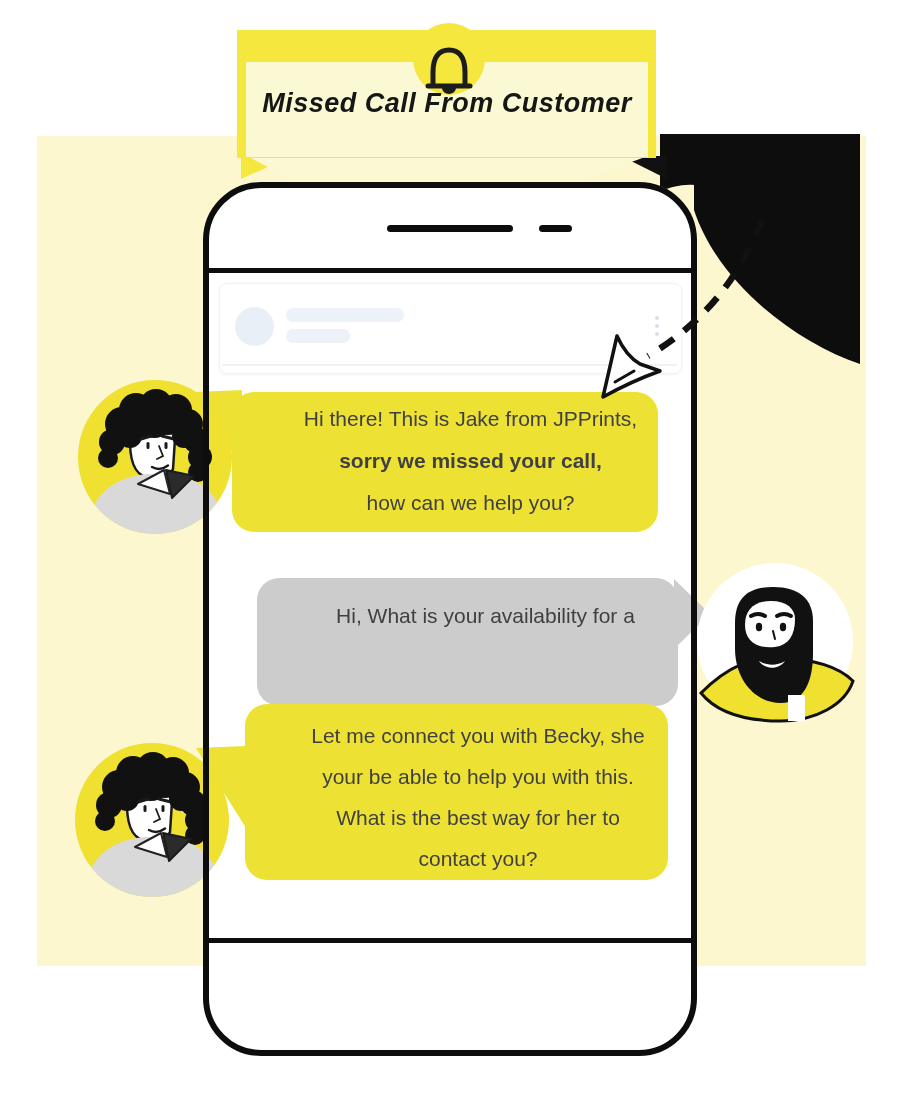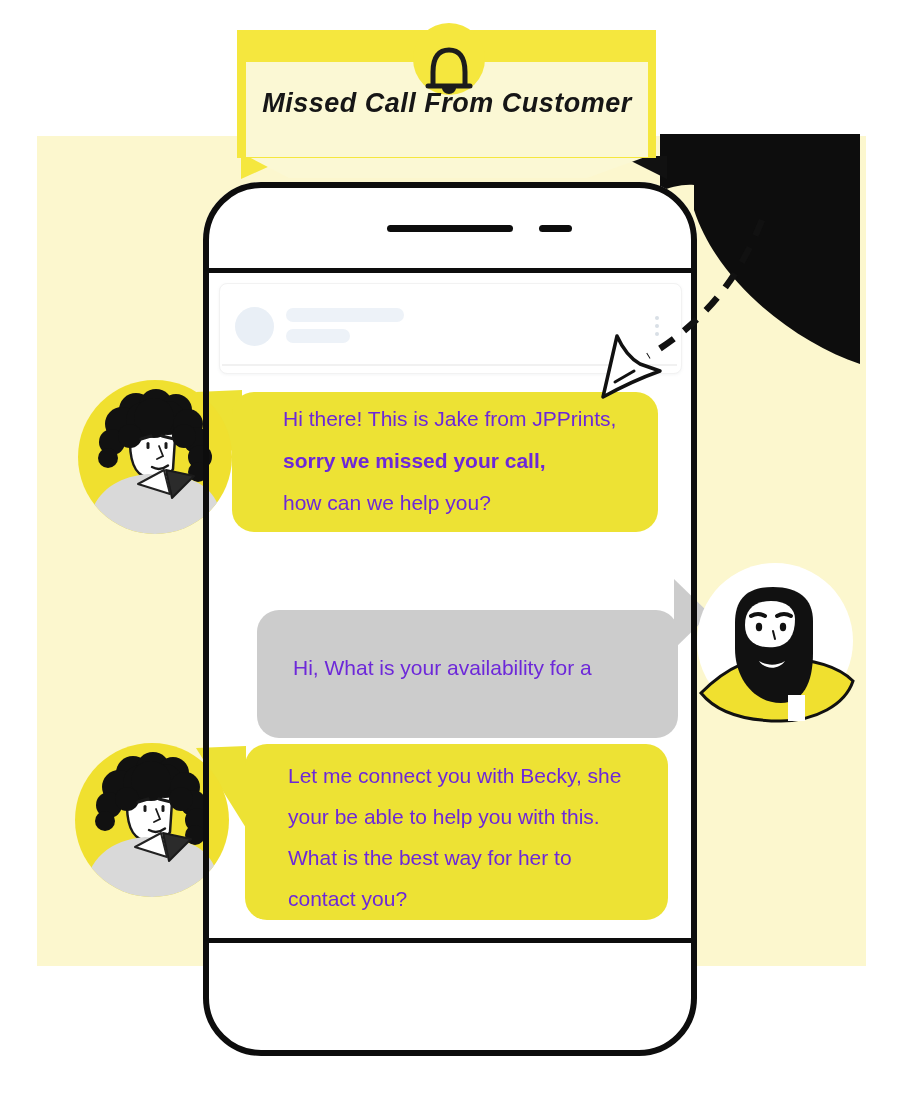--- a/index.html
+++ b/index.html
@@ -33,29 +33,29 @@
     box-shadow:0 1px 3px rgba(120,130,140,.08);}
   .notif-avatar{left:235px;top:307px;width:39px;height:39px;border-radius:50%;
     background:#E9EFF6;z-index:4;}
   .notif-bar{background:#EDF2F8;border-radius:7px;z-index:4;}
   .notif-bar1{left:286px;top:308px;width:118px;height:14px;}
   .notif-bar2{left:286px;top:329px;width:64px;height:14px;}
   .notif-dot{width:4px;height:4px;border-radius:50%;background:#D9DFE6;left:655px;z-index:4;}
   .notif-divider{left:222px;top:364px;width:455px;height:2px;background:#F1F1F1;z-index:4;}
 
   
-  .bubble{z-index:5;border-radius:22px;color:#6d28d9;font-size:21px;box-sizing:border-box;}
+  .bubble{z-index:5;border-radius:22px;color:#404040;font-size:21px;box-sizing:border-box;text-align:center;}
   .bubble .line{white-space:nowrap;}
   .bubble-1{left:232px;top:392px;width:426px;height:140px;background:#EDE234;
     padding:6px 0 0 51px;}
   .bubble-1 .line{line-height:42px;}
   .bubble-2{left:257px;top:578px;width:421px;height:128px;background:#CCCCCC;
-    padding:36px 0 0 36px;margin-top:32px;}
+    padding:16px 0 0 36px;}
   .bubble-2 .line{line-height:43px;}
-  .bubble-3{left:245px;top:744px;width:423px;height:176px;background:#EDE234;
+  .bubble-3{left:245px;top:704px;width:423px;height:176px;background:#EDE234;
     padding:11px 0 0 43px;}
   .bubble-3 .line{line-height:41px;}
   .line.italic{font-weight:600;}
 
   .tails{left:0;top:0;z-index:4;}
   .avatar{z-index:6;}
   .avatar-1{left:78px;top:380px;width:154px;height:154px;}
   .avatar-2{left:687px;top:553px;width:200px;height:220px;}
   .avatar-3{left:75px;top:743px;width:154px;height:154px;}
   .decor{left:0;top:0;z-index:1;}

